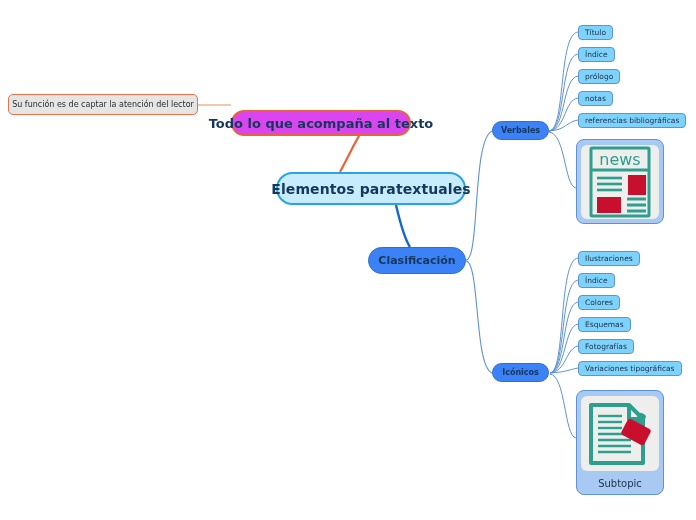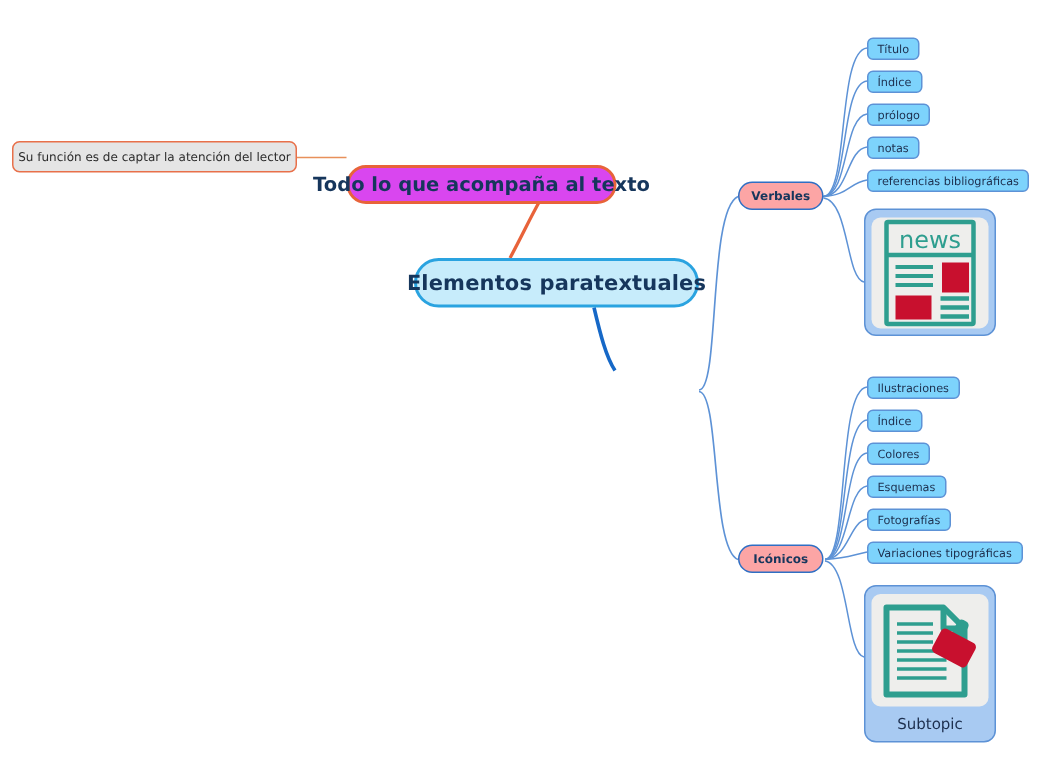--- a/index.html
+++ b/index.html
@@ -68,21 +68,21 @@
     background: #e5e5e5;
     border: 1px solid #e8704a;
     border-radius: 5px;
     color: #2b2b2b;
     font-size: 8px;
     font-weight: normal;
   }
 
   
   .node-blue {
-    background: #fca5a5;
+    background: #3b82f6;
     border: 1px solid #2f6fc4;
     border-radius: 11px;
     color: #16365c;
     font-size: 11px;
     font-weight: bold;
   }
   .node-clasif {
     left: 368px; top: 247px;
     width: 98px; height: 27px;
     border-radius: 14px;
@@ -180,20 +180,21 @@
 
     <path d="M 550 374 C 566 376 564 436 576 438" fill="none" stroke="#5d92d6" stroke-width="1"></path>
   </svg>
 
   <div class="node node-orange-note">Su función es de captar la atención del lector</div>
 
   <div class="node node-orange">Todo lo que acompaña al texto</div>
 
   <div class="node node-root">Elementos paratextuales</div>
 
+  <div class="node node-blue node-clasif">Clasificación</div>
 
   <div class="node node-blue node-verbales">Verbales</div>
 
   <div class="leaf" style="left:578px; top:25px;">Título</div>
   <div class="leaf" style="left:578px; top:47px;">Índice</div>
   <div class="leaf" style="left:578px; top:69px;">prólogo</div>
   <div class="leaf" style="left:578px; top:91px;">notas</div>
   <div class="leaf" style="left:578px; top:113px;">referencias bibliográficas</div>
 
   <div class="imgnode" id="news-node">

